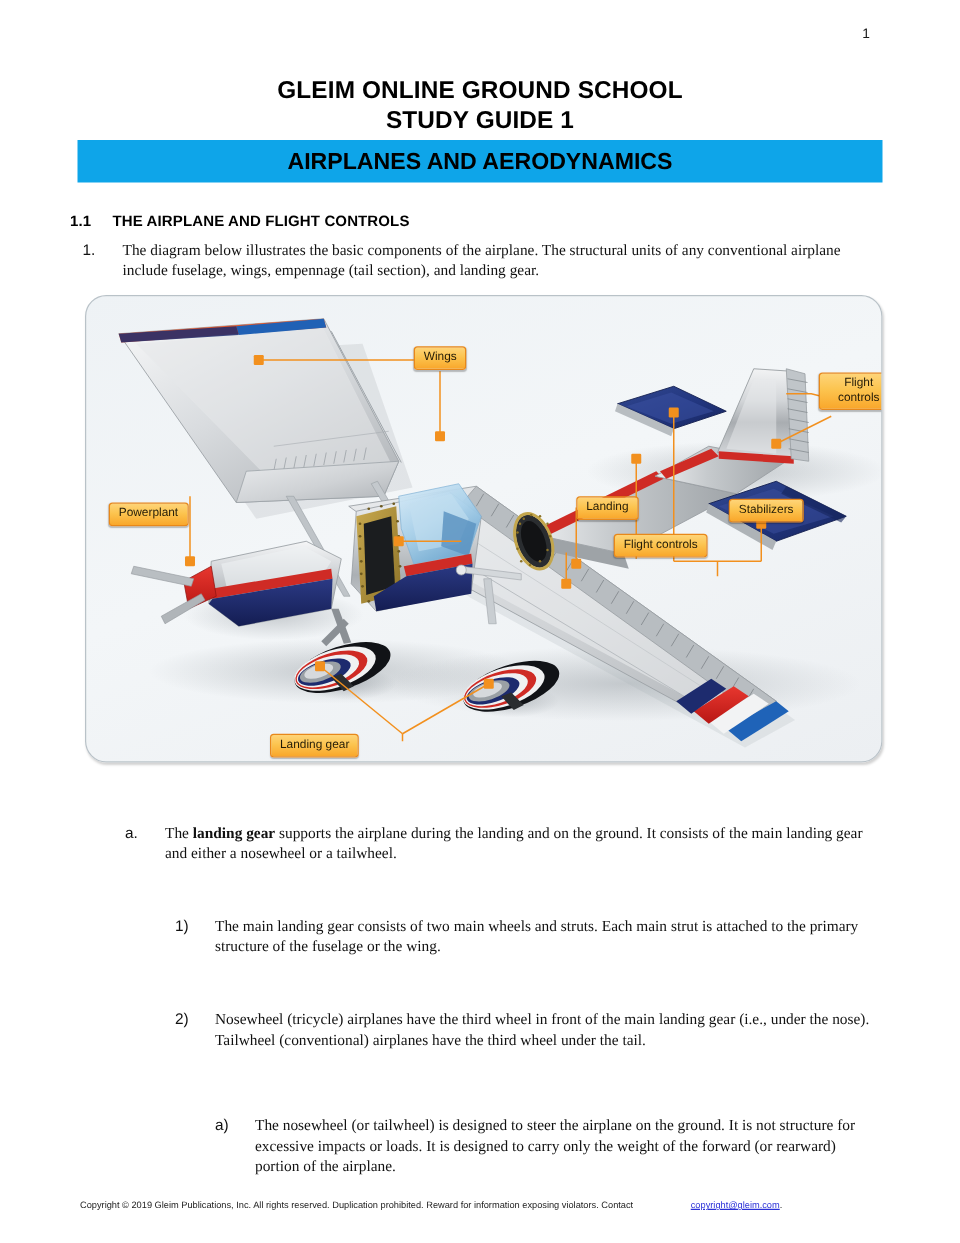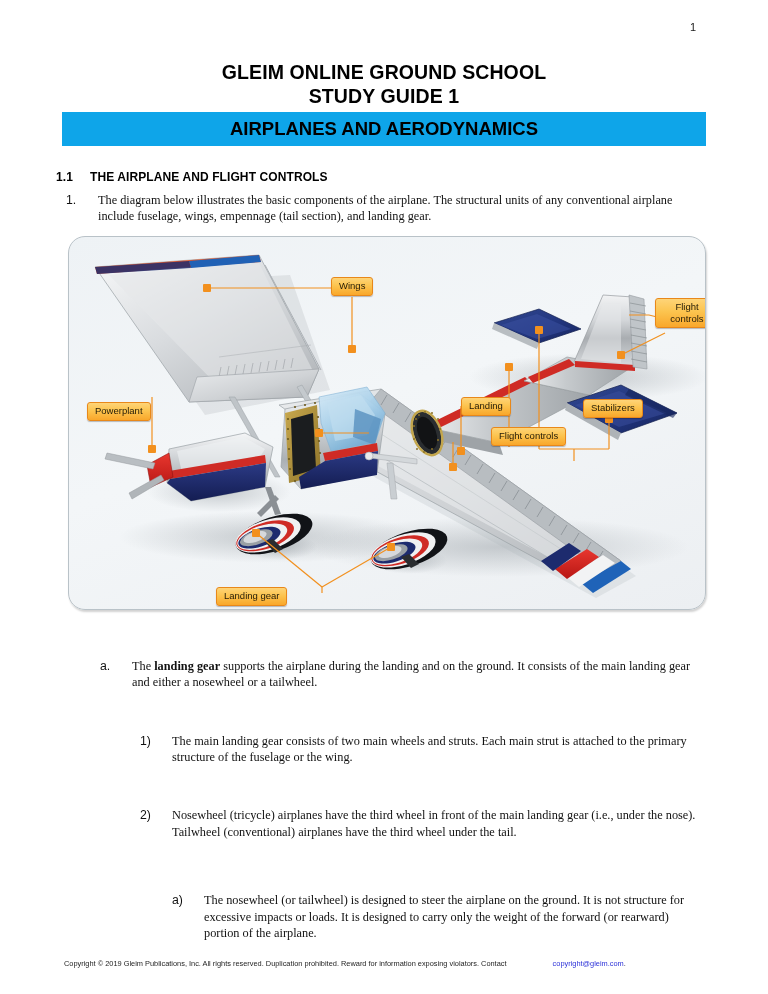--- a/index.html
+++ b/index.html
@@ -144,20 +144,21 @@
     position: absolute;
     bottom: 25px;
     left: 64px;
     width: 640px;
     font-size: 7.4px;
     line-height: 11px;
     color: #1d1d1d;
   }
   .footer a, .footer .link {
     color: #2b31d8;
+    text-decoration: underline;
     padding-left: 44px;
   }
 </style>
 </head>
 <body>
 
 <div class="page">
 
   <div class="page-number">1</div>
 

